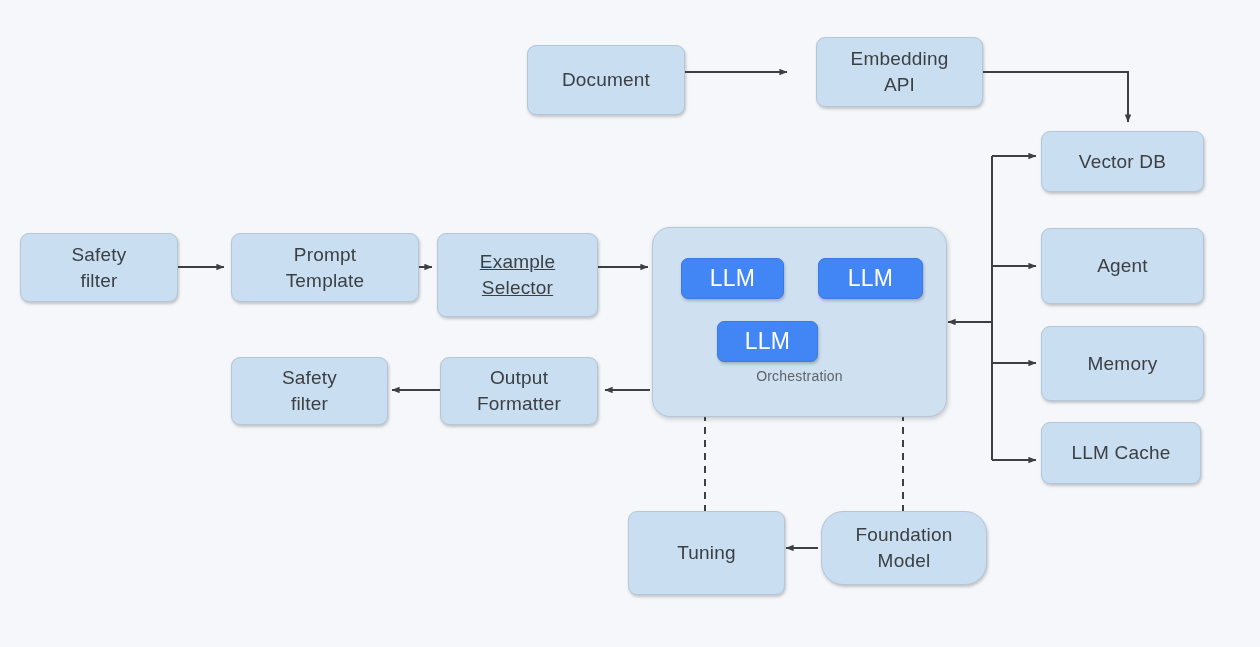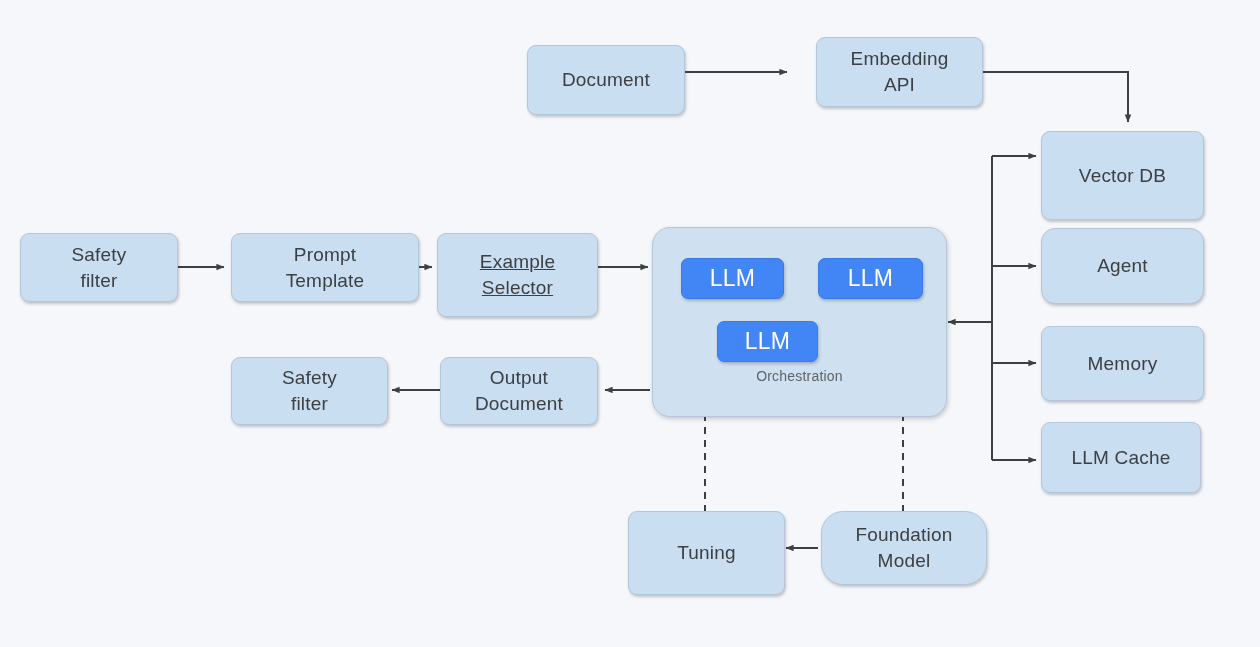--- a/index.html
+++ b/index.html
@@ -131,33 +131,33 @@
 
   <div class="node" style="left:527px; top:37px; width:158px; height:70px;margin-top:8px;">
     <span>Document</span>
   </div>
 
   <div class="node" style="left:790px; top:37px; width:167px; height:70px;margin-left:26px;">
     <span>Embedding
 API</span>
   </div>
 
-  <div class="node" style="left:1041px; top:131px; width:163px; height:89px;">
+  <div class="node" style="left:1041px; top:131px; width:163px; height:61px;">
     <span>Vector DB</span>
   </div>
 
-  <div class="node" style="left:1041px; top:228px; width:163px; height:76px;border-radius:14px;">
+  <div class="node" style="left:1041px; top:228px; width:163px; height:76px;">
     <span>Agent</span>
   </div>
 
   <div class="node" style="left:1041px; top:326px; width:163px; height:75px;">
     <span>Memory</span>
   </div>
 
-  <div class="node" style="left:1041px; top:422px; width:160px; height:71px;">
+  <div class="node" style="left:1041px; top:422px; width:160px; height:62px;">
     <span>LLM Cache</span>
   </div>
 
   <div class="node" style="left:20px; top:233px; width:158px; height:69px;">
     <span>Safety
 filter</span>
   </div>
 
   <div class="node" style="left:231px; top:233px; width:188px; height:69px;">
     <span>Prompt
@@ -169,21 +169,21 @@
 Selector</span>
   </div>
 
   <div class="node" style="left:231px; top:357px; width:157px; height:68px;">
     <span>Safety
 filter</span>
   </div>
 
   <div class="node" style="left:440px; top:357px; width:158px; height:68px;">
     <span>Output
-Document</span>
+Formatter</span>
   </div>
 
   <div class="node" style="left:628px; top:511px; width:157px; height:84px;">
     <span>Tuning</span>
   </div>
 
   <div class="node" style="left:821px; top:511px; width:166px; height:74px;border-radius:22px;">
     <span>Foundation
 Model</span>
   </div>

